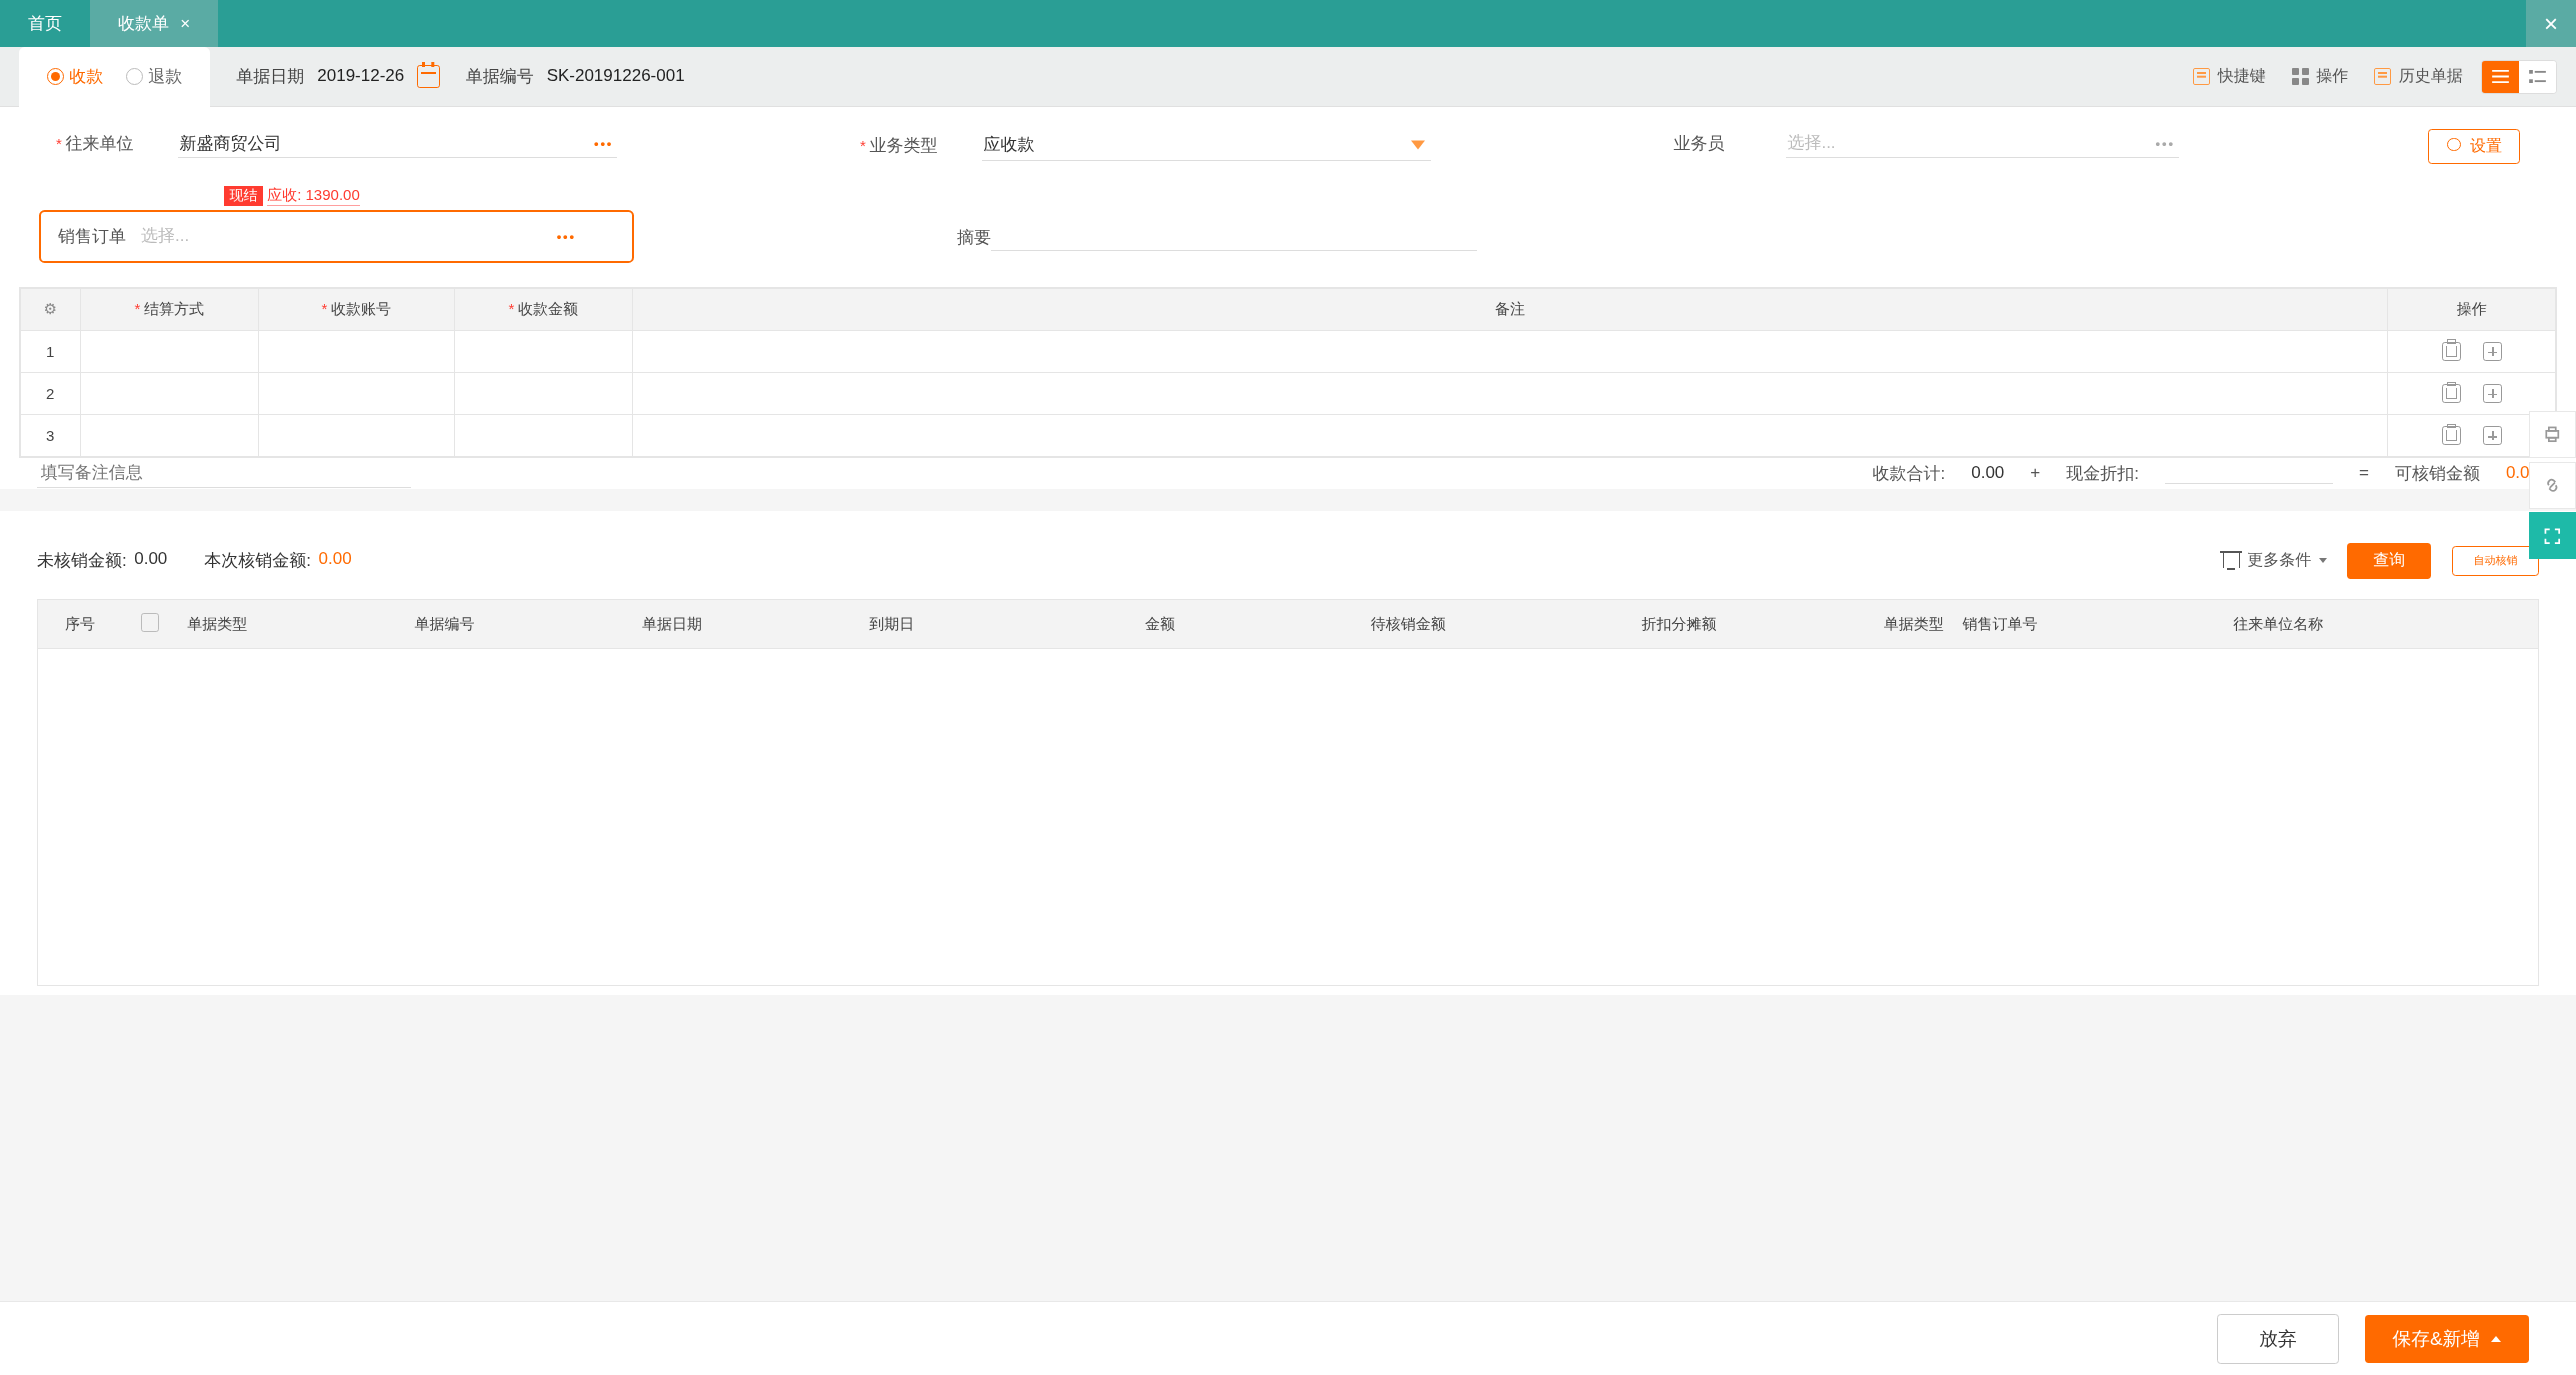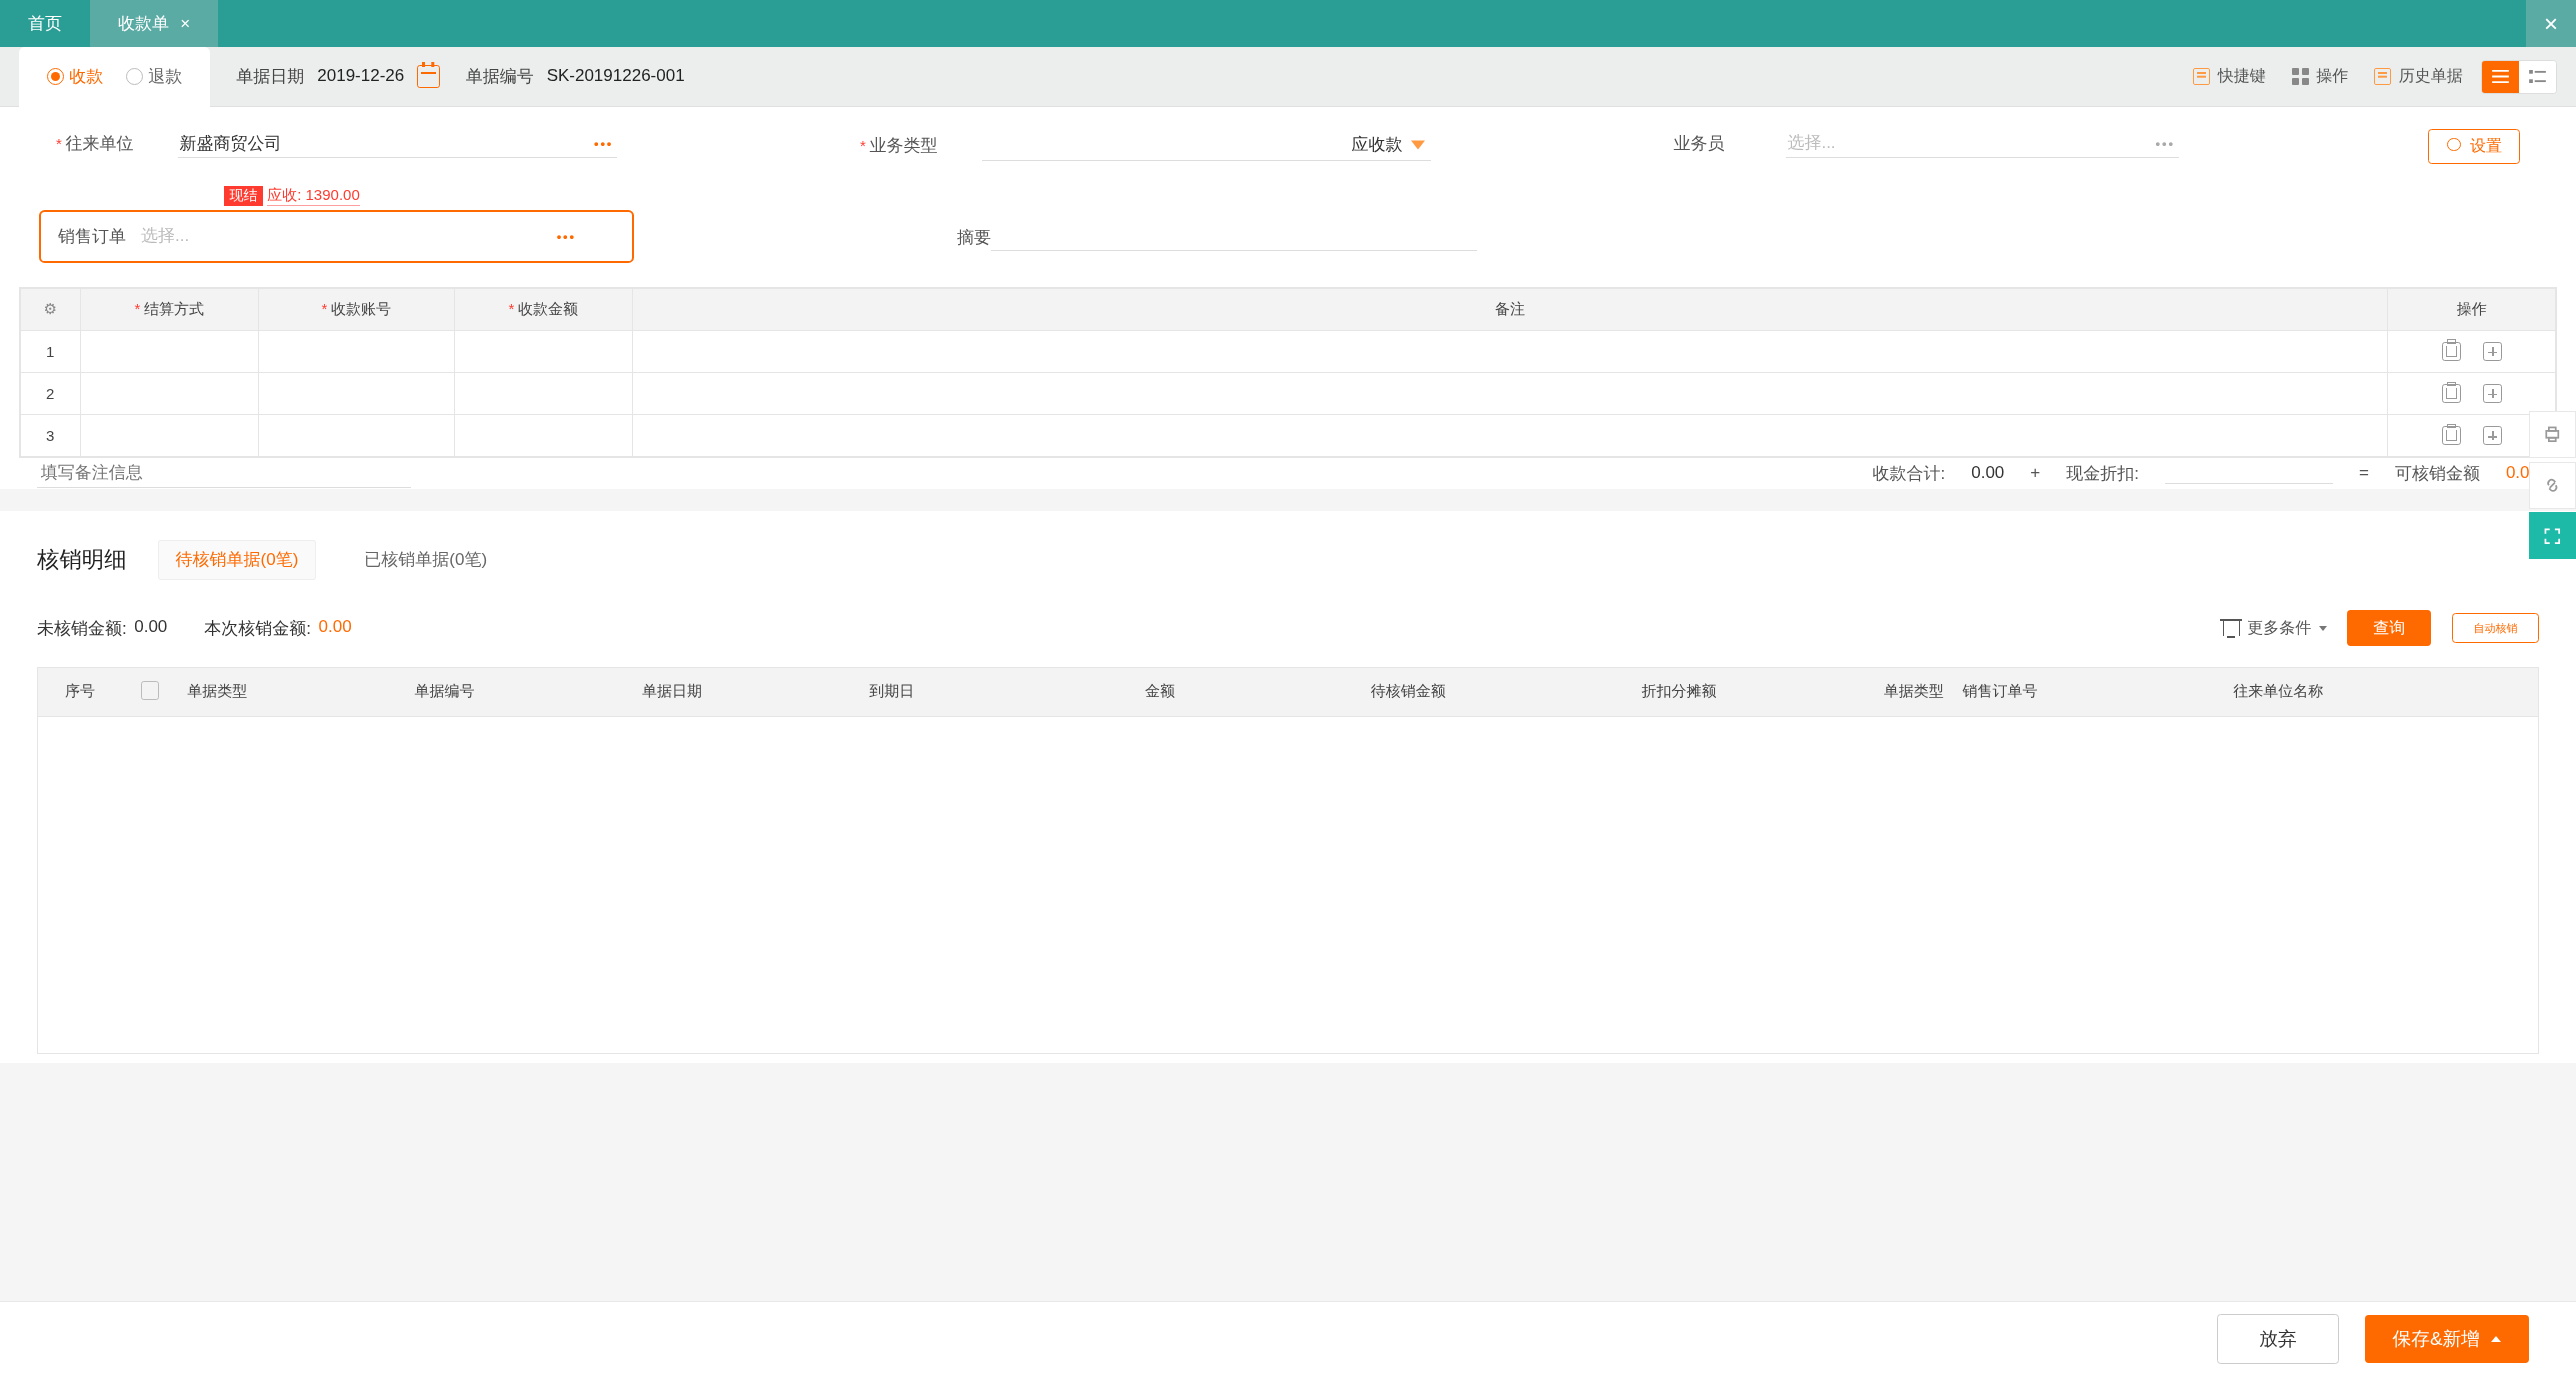--- a/index.html
+++ b/index.html
@@ -260,21 +260,21 @@
         <span class="f-label">往来单位</span>
         <div class="f-input-wrap">
           <input class="f-input" value="新盛商贸公司" style="">
           <span class="f-more">•••</span>
         </div>
       </div>
       <div class="form-field" style="margin-left:187px;">
         <span class="req-star">*</span>
         <span class="f-label">业务类型</span>
         <div class="f-input-wrap" style="min-width:449px;">
-          <span class="f-input" style="display:inline-block;text-align:right;">应收款</span>
+          <span class="f-input" style="display:inline-block;">应收款</span>
           <span class="caret-down-orange"></span>
         </div>
       </div>
       <div class="form-field" style="margin-left:187px;min-width:467px;">
         <span class="f-label">业务员</span>
         <div class="f-input-wrap" style="min-width:393px;">
           <input class="f-input" placeholder="选择..." style="">
           <span class="f-more gray">•••</span>
         </div>
       </div>
@@ -373,25 +373,20 @@
       <span>=</span>
       <span>可核销金额</span>
       <span class="sum-val orange">0.00</span>
     </div>
   </div>
 </div>
 
 <div class="divider-gap"></div>
 
 <div class="detail-panel">
-  <div class="detail-head">
-    <span class="detail-title">核销明细</span>
-    <span class="detail-tab active">待核销单据(0笔)</span>
-    <span class="detail-tab">已核销单据(0笔)</span>
-  </div>
   <div class="detail-filters">
     <span class="kv">
       <span>未核销金额:</span>
       <span>0.00</span>
     </span>
     <span class="kv">
       <span>本次核销金额:</span>
       <span class="zero-orange">0.00</span>
     </span>
     <div class="detail-actions">

